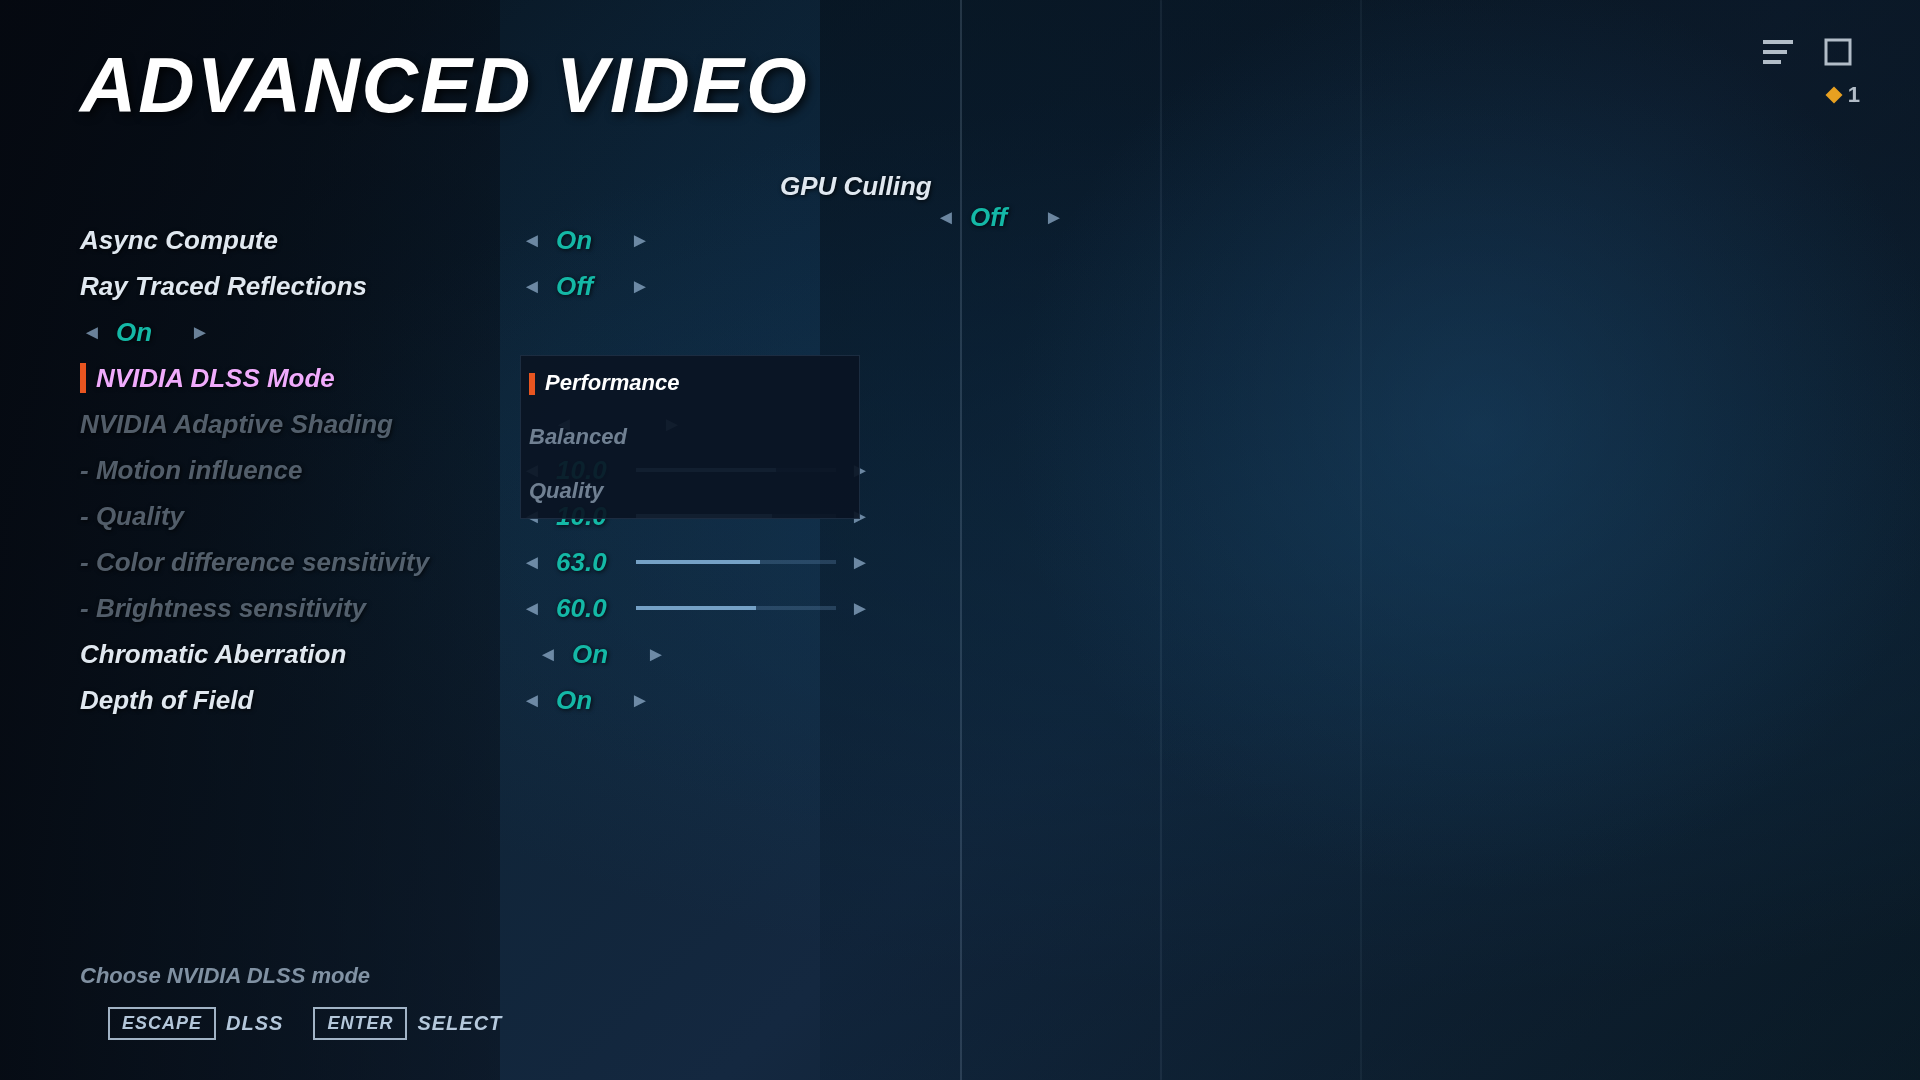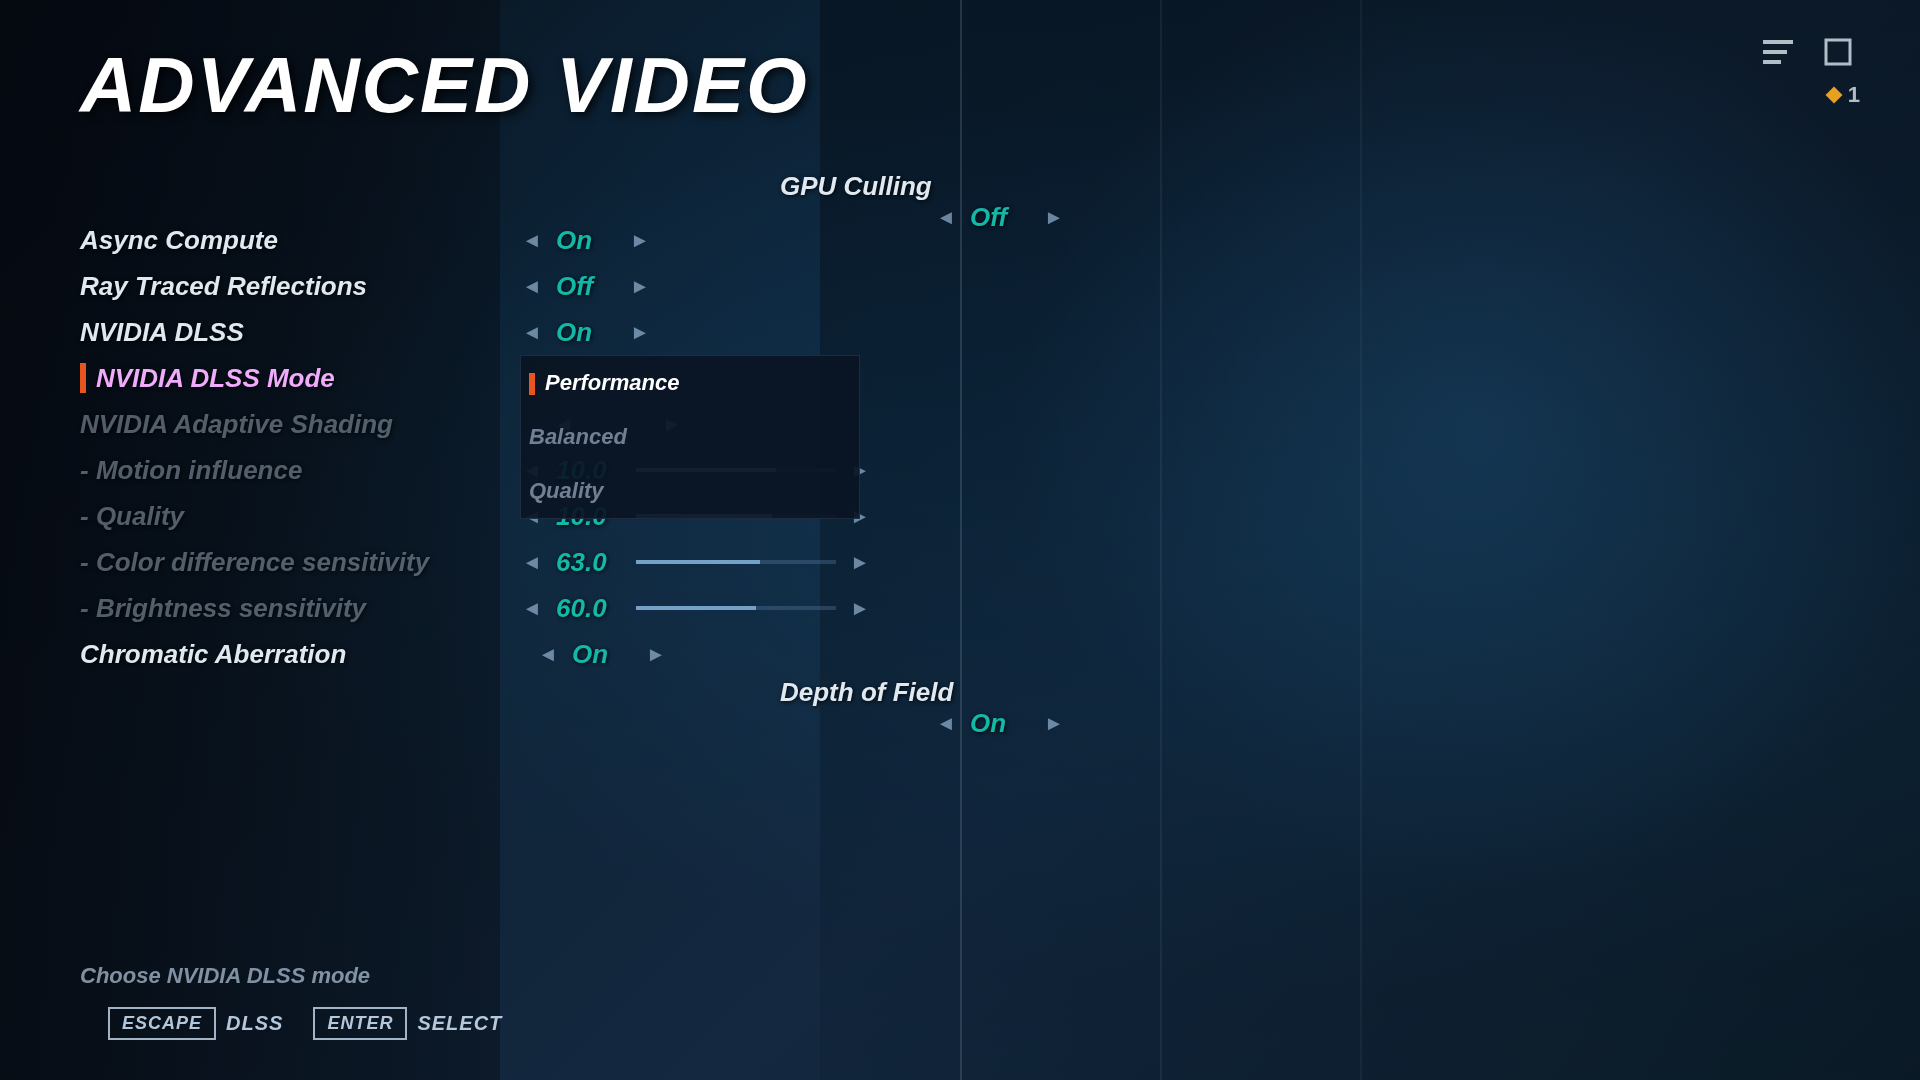--- a/index.html
+++ b/index.html
@@ -328,21 +328,20 @@
       </div>
       <div class="setting-row" style="position: relative;">
         <div class="setting-label">Ray Traced Reflections</div>
         <div class="setting-control">
           <div class="arrow-left">◄</div>
           <div class="setting-value">Off</div>
           <div class="arrow-right">►</div>
         </div>
       </div>
       <div class="setting-row" style="position: relative;">
-        <div class="setting-label">NVIDIA DLSS</div>
         <div class="setting-control">
           <div class="arrow-left">◄</div>
           <div class="setting-value">On</div>
           <div class="arrow-right">►</div>
         </div>
       </div>
       <div class="setting-row active" style="position: relative;">
         <div class="active-indicator"></div>
         <div class="setting-label">NVIDIA DLSS Mode</div>
         <div class="dropdown-overlay">
@@ -404,21 +403,21 @@
         </div>
       </div>
       <div class="setting-row" style="position: relative; gap: 16px;">
         <div class="setting-label">Chromatic Aberration</div>
         <div class="setting-control">
           <div class="arrow-left">◄</div>
           <div class="setting-value">On</div>
           <div class="arrow-right">►</div>
         </div>
       </div>
-      <div class="setting-row" style="position: relative; flex-direction: column;">
+      <div class="setting-row" style="position: relative;">
         <div class="setting-label">Depth of Field</div>
         <div class="setting-control">
           <div class="arrow-left">◄</div>
           <div class="setting-value">On</div>
           <div class="arrow-right">►</div>
         </div>
       </div>
     </div>
 </div>
 

